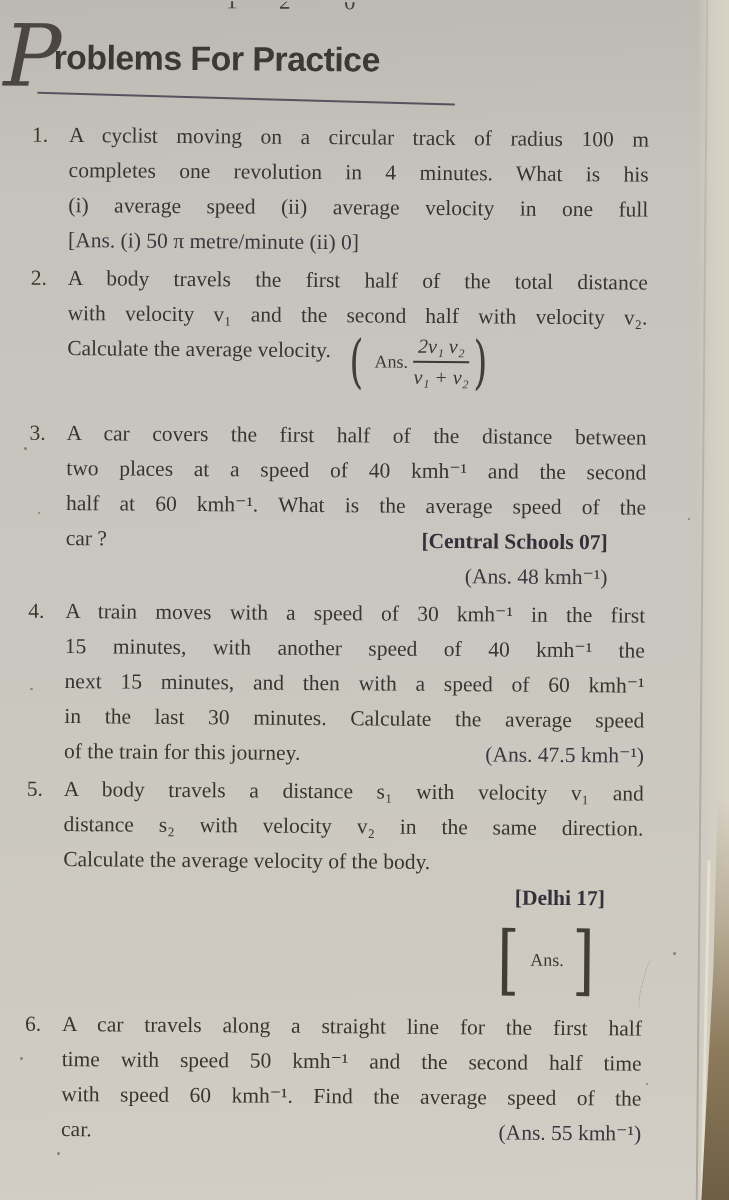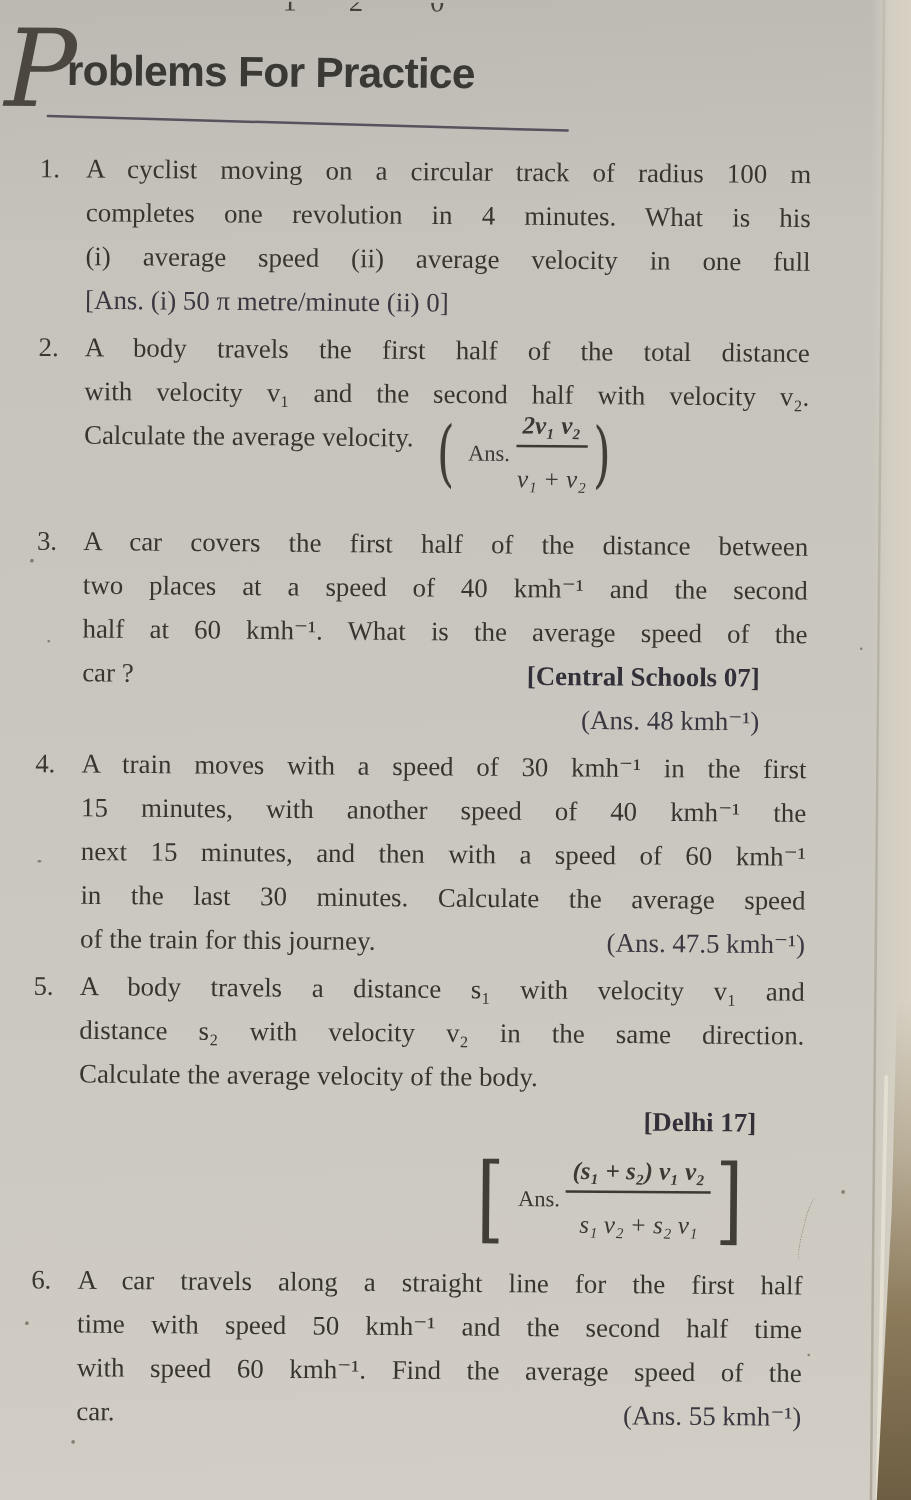--- a/index.html
+++ b/index.html
@@ -47,22 +47,22 @@
 
   .fracline{display:flex;align-items:flex-start;height:82px;}
   .ansblock{display:inline-flex;align-items:center;margin-left:14px;margin-top:-4px;color:#3c3833;}
   .ansrow{display:flex;justify-content:flex-end;align-items:center;height:92px;padding-right:44px;}
   .br{font-family:"DejaVu Serif",serif;font-size:58px;line-height:64px;font-weight:400;
     transform:scaleX(0.62);color:#413d37;}
   .br.sq{font-size:76px;line-height:80px;transform:scaleX(0.75);}
   .anslabel{margin:0 5px 0 7px;font-size:18px;}
   .frac{display:inline-flex;flex-direction:column;align-items:center;font-style:italic;
     font-size:20px;line-height:23px;}
-  .fn{border-bottom:2px solid #3c3832;padding:0 5px 3px;font-weight:bold;}
-  .fd{padding-top:15px;}
+  .fn{border-bottom:2px solid #3c3832;padding:0 5px 3px;}
+  .fd{padding-top:3px;}
 
   .speck{position:absolute;background:rgba(72,65,52,0.55);border-radius:50%;}
   .squiggle{position:absolute;left:642px;top:958px;width:10px;height:52px;
     border-left:1.5px dotted rgba(95,85,70,0.45);transform:rotate(14deg);border-radius:40%;}
 </style>
 </head>
 <body>
 
 <div class="photo">
 
@@ -146,24 +146,20 @@
         <span class="num">5.</span>
         <div class="pbody">
           <div class="line j">A body travels a distance s₁ with velocity v₁ and</div>
           <div class="line j">distance s₂ with velocity v₂ in the same direction.</div>
           <div class="line">Calculate the average velocity of the body.</div>
           <div class="line right inset tag">[Delhi 17]</div>
           <div class="ansrow">
             <span class="ansblock">
               <span class="br sq">[</span>
               <span class="anslabel">Ans.</span>
-              <span class="frac">
-                <span class="fn">(s₁ + s₂) v₁ v₂</span>
-                <span class="fd">s₁ v₂ + s₂ v₁</span>
-              </span>
               <span class="br sq">]</span>
             </span>
           </div>
         </div>
       </div>
 
       <div class="problem">
         <span class="num">6.</span>
         <div class="pbody">
           <div class="line j">A car travels along a straight line for the first half</div>

